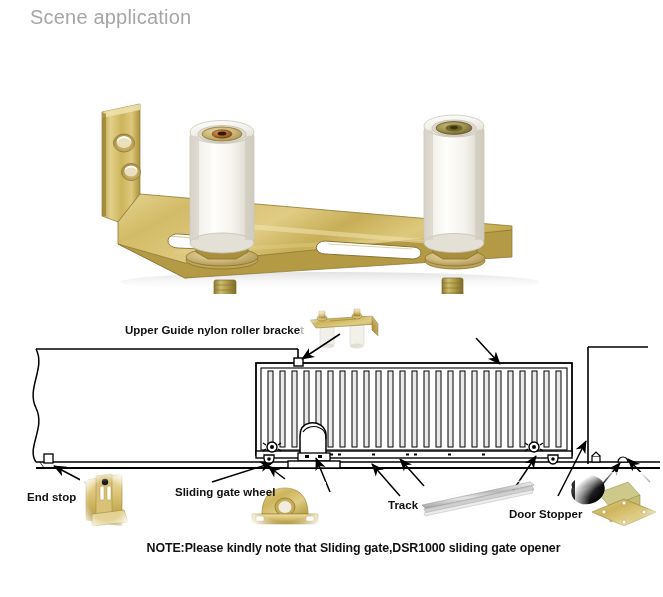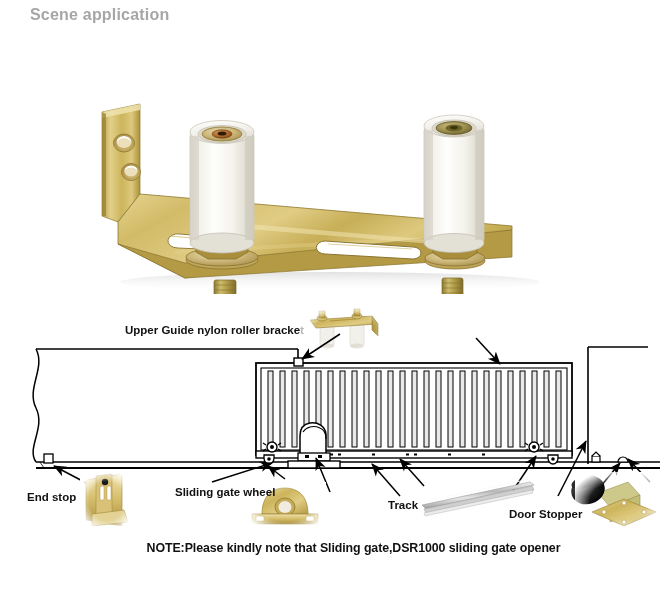--- a/index.html
+++ b/index.html
@@ -12,24 +12,24 @@
     position: relative;
     overflow: hidden;
     font-family: "Liberation Sans", sans-serif;
     background: #ffffff;
   }
 
   
   #page-title {
     position: absolute;
     left: 30px; top: 6px;
-    font-size: 16px;
+    font-size: 20px;
     color: #a6a6a6;
     letter-spacing: .2px;
-    font-weight: 700;
+    font-weight: 400;
     white-space: nowrap;
   }
 
   
   #hero {
     position: absolute;
     left: 0; top: 44px;
     width: 663px; height: 250px;
   }
   #hero-svg { display:block; }

